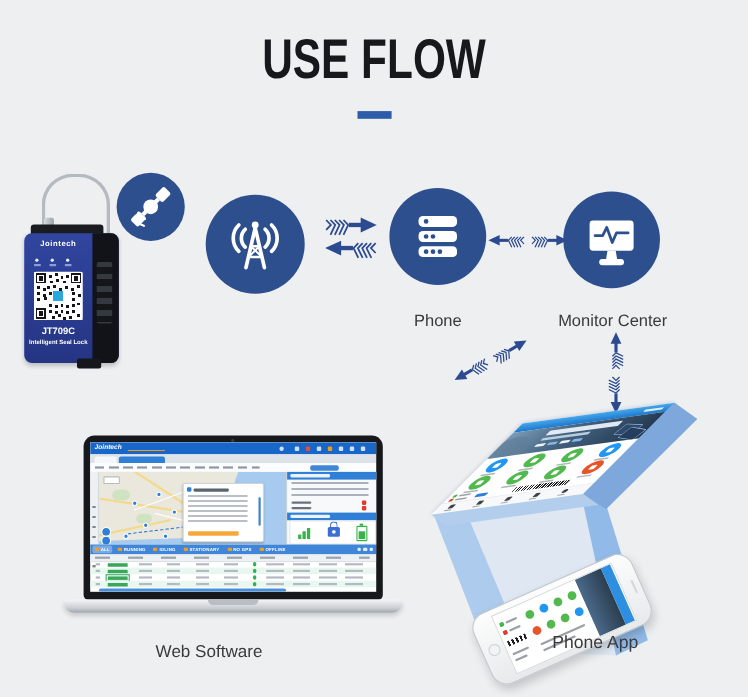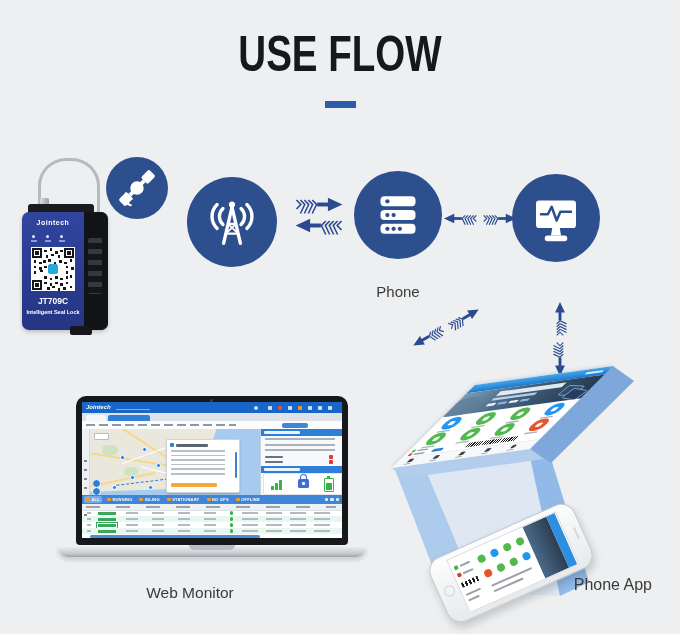--- a/index.html
+++ b/index.html
@@ -302,20 +302,21 @@
     </svg>
 
   <div class="abs node" style="left:512px;top:174px;width:88px;height:88px">
     <svg viewBox="0 0 48 48" width="60" height="60">
       <rect x="8" y="10" width="32" height="22" rx="2.5" fill="#fff"></rect>
       <polyline points="12,21 17.5,21 20.5,15 24.5,26 27.5,19 36,19" stroke="#2d4f8e" stroke-width="2" fill="none" stroke-linejoin="round" stroke-linecap="round"></polyline>
       <polygon points="21,32 27,32 28,38 20,38" fill="#fff"></polygon>
       <rect x="15" y="38" width="18" height="4.5" rx="2.2" fill="#fff"></rect>
     </svg>
   </div>
+  <div class="abs node-label" style="left:497px;top:283px;width:120px">Monitor Center</div>
 
   <svg class="abs arr" style="left:447px;top:311px;transform:rotate(-30deg)" width="34" height="14" viewBox="0 0 50 16">
       <use href="#arrow-shape"></use>
     </svg>
   <svg class="abs arr" style="left:411px;top:330px;transform:rotate(-30deg)" width="34" height="14" viewBox="0 0 50 16">
       <use href="#arrow-shape" transform="translate(50 0) scale(-1 1)"></use>
     </svg>
 
   <svg class="abs arr" style="left:543px;top:312px;transform:rotate(-90deg)" width="34" height="14" viewBox="0 0 50 16">
       <use href="#arrow-shape"></use>
@@ -525,21 +526,21 @@
           <div class="link"></div>
           <div class="bars"></div>
           <div class="gdot"></div>
           <div class="bars2"></div>
       </div>
       <div class="abs web-scroll"></div>
     </div>
     <div class="abs laptop-base"></div>
     <div class="abs laptop-notch"></div>
   </div>
-  <div class="abs caption" style="left:88px;top:584px;width:204px;text-align:center">Web Monitor</div>
+  <div class="abs caption" style="left:88px;top:584px;width:204px;text-align:center">Web Software</div>
 
   <div class="abs phone">
     <div class="abs phone-screen">
       <div class="ps-legend">
         <div class="abs legend-sq" style="left:3px;top:8px;background:#43b649;width:4px;height:4px"></div>
         <div class="abs legend-bar" style="left:9px;top:9px;width:11px;height:2px"></div>
         <div class="abs legend-sq" style="left:3px;top:16px;background:#e23b2e;width:4px;height:4px"></div>
         <div class="abs legend-bar" style="left:9px;top:17px;width:11px;height:2px"></div>
         <div class="abs app-barcode" style="left:3px;top:26px;width:18px;height:5px"></div>
         <div class="abs legend-bar" style="left:3px;top:38px;width:16px;height:2px"></div>
@@ -556,15 +557,15 @@
         <div class="abs ps-dot" style="left:46px;top:24px;background:#2196f3"></div>
         <div class="abs legend-bar" style="left:6px;top:40px;width:44px;height:2px"></div>
         <div class="abs legend-bar" style="left:6px;top:46px;width:32px;height:2px"></div>
       </div>
       <div class="ps-banner"></div>
       <div class="ps-header"></div>
     </div>
     <div class="abs phone-home"></div>
     <div class="abs phone-speaker"></div>
   </div>
-  <div class="abs caption" style="left:502px;top:576px;width:150px;text-align:right;font-size:16px">Phone App</div>
+  <div class="abs caption" style="left:502px;top:576px;width:150px;text-align:left;font-size:16px">Phone App</div>
 
 </div>
 
 </body></html>

